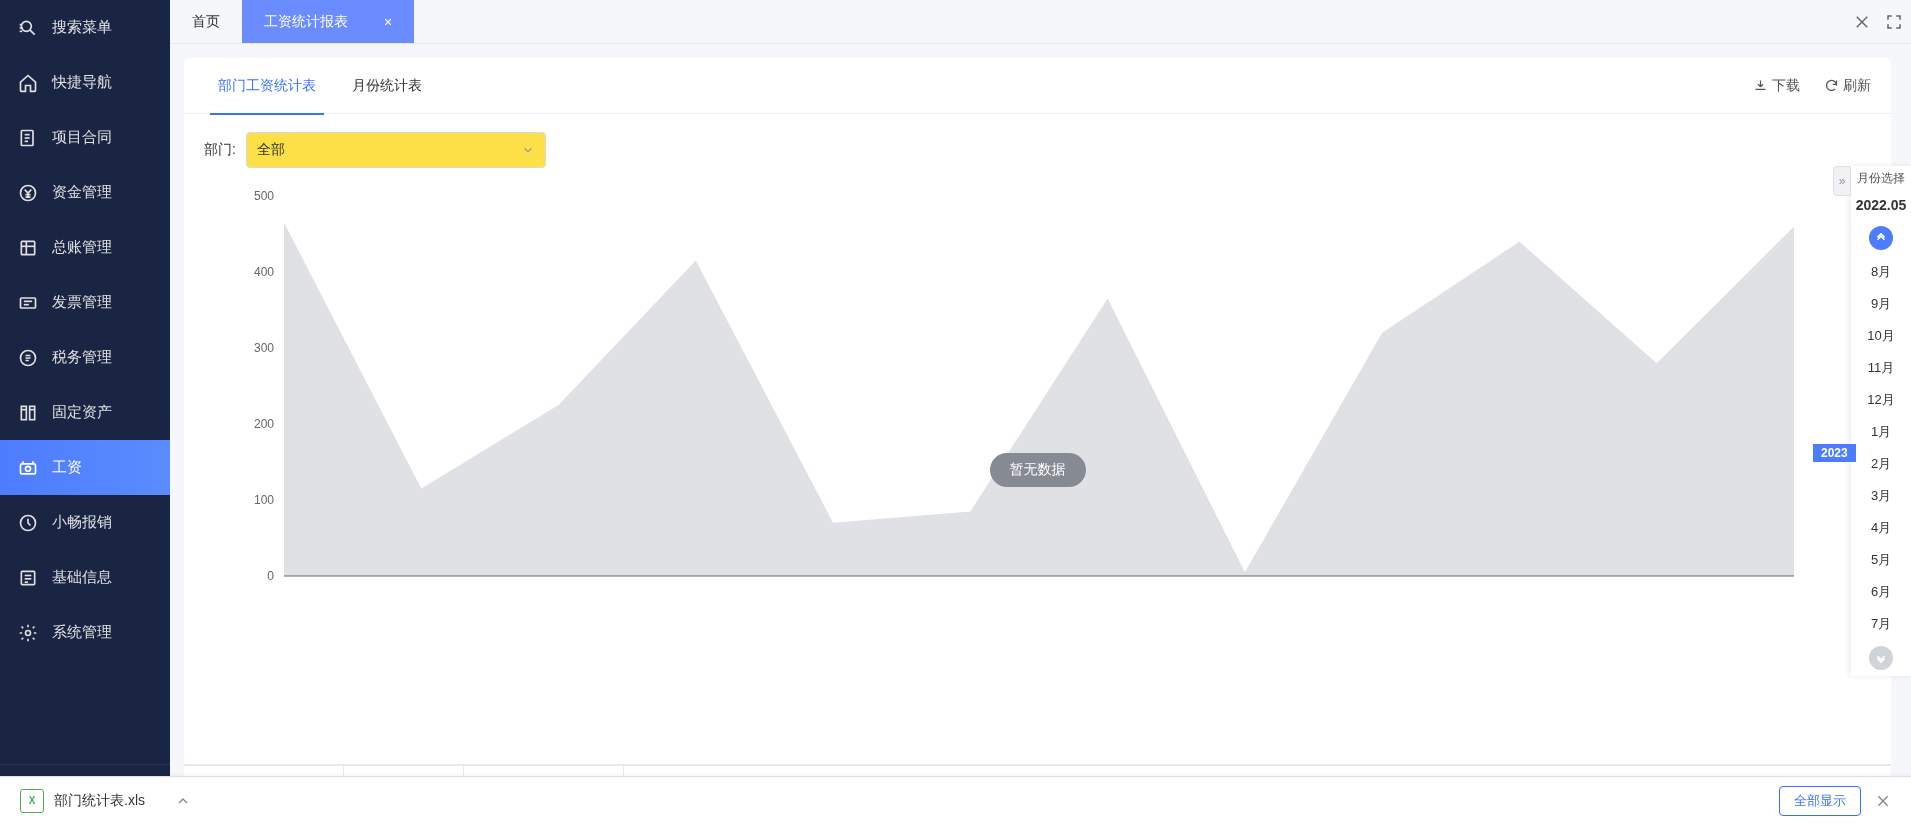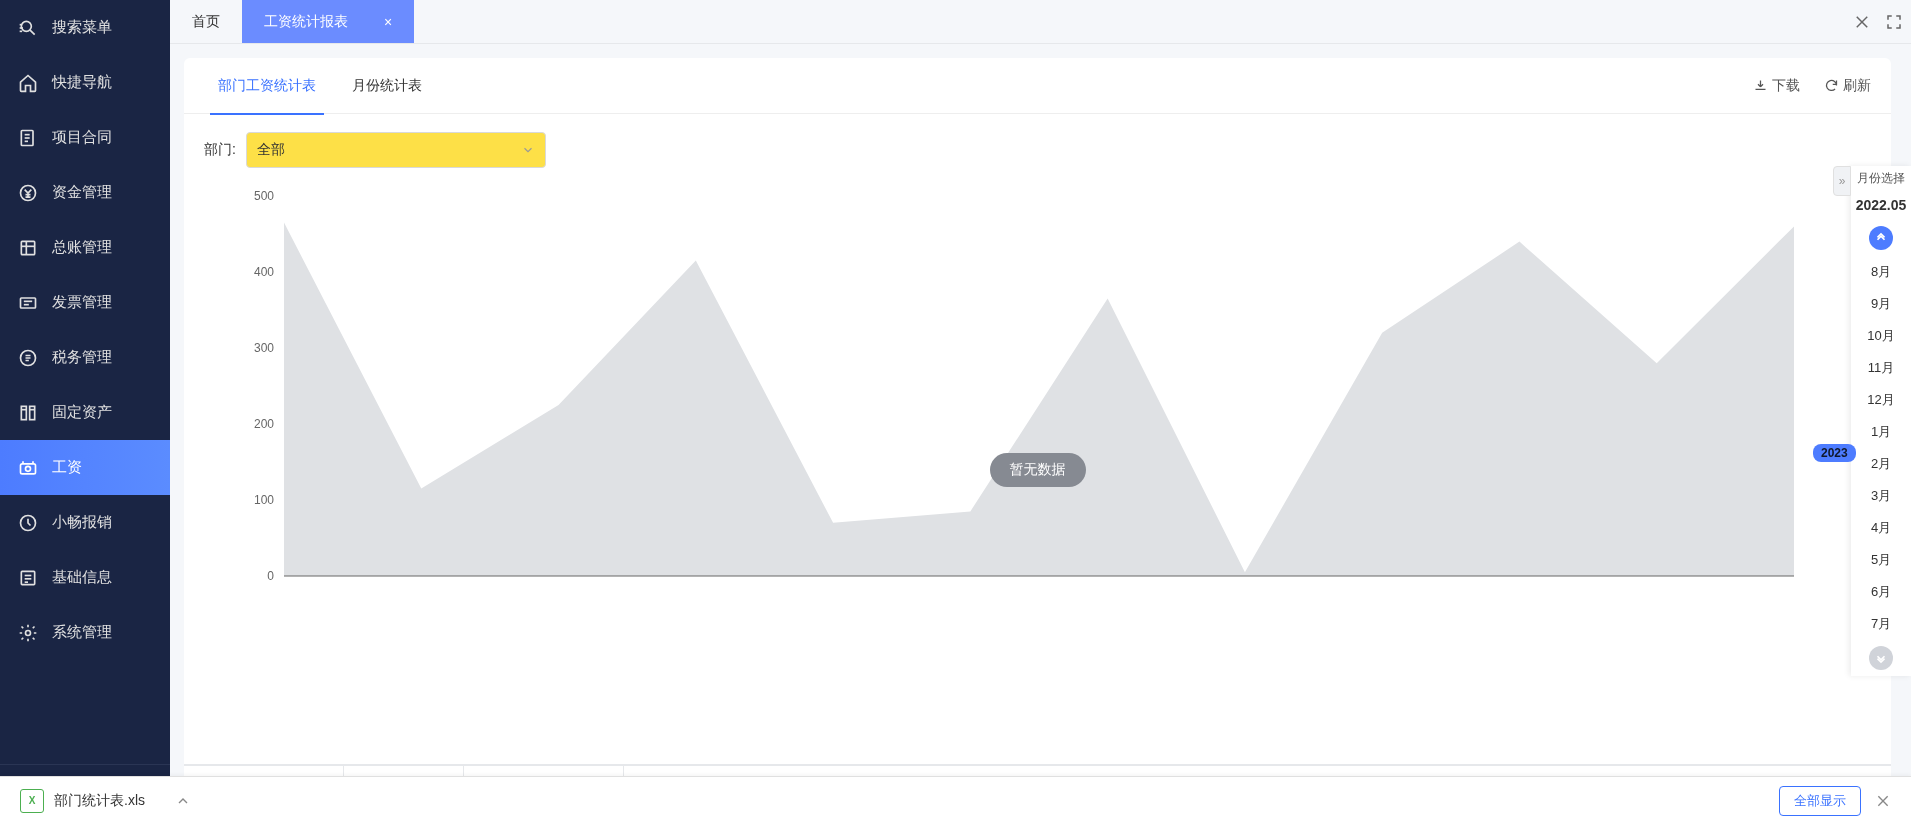--- a/index.html
+++ b/index.html
@@ -57,21 +57,21 @@
 .table-head .col.double { flex-direction: column; align-items: center; justify-content: flex-start; padding-top: 8px; }
 
 
 .month-panel { position: absolute; right: 0; top: 122px; width: 60px; background: #fff; box-shadow: -2px 0 6px rgba(0,0,0,.08); z-index: 5; }
 .month-title { height: 24px; font-size: 12px; color: #555; display: flex; align-items: center; justify-content: center; }
 .month-current { height: 30px; font-size: 14px; font-weight: bold; color: #333; display: flex; align-items: center; justify-content: center; }
 .month-arrow { width: 24px; height: 24px; border-radius: 50%; margin: 6px auto; display: flex; align-items: center; justify-content: center; cursor: pointer; }
 .month-arrow.up { background: #4d7cff; color: #fff; }
 .month-arrow.down { background: #d0d3d9; color: #fff; }
 .month-item { height: 32px; display: flex; align-items: center; justify-content: center; font-size: 13px; color: #333; cursor: pointer; }
-.year-badge { position: absolute; left: -38px; top: 278px; background: #4d7cff; color: #0f172a; font-size: 12px; font-weight: bold; padding: 2px 8px; border-radius: 8px; }
+.year-badge { position: absolute; left: -38px; top: 278px; background: #4d7cff; color: #ffffff; font-size: 12px; font-weight: bold; padding: 2px 8px; border-radius: 0; }
 .month-collapse { position: absolute; left: -18px; top: 0; width: 18px; height: 30px; background: #f0f2f5; border: 1px solid #e0e0e0; display: flex; align-items: center; justify-content: center; cursor: pointer; color: #999; font-size: 12px; border-radius: 4px 0 0 4px; }
 
 
 .sidebar { position: relative; }
 
 
 .download-bar { position: absolute; left: 0; right: 0; bottom: 0; height: 48px; background: #fff; border-top: 1px solid #e0e0e0; display: flex; align-items: center; justify-content: space-between; padding: 0 20px; box-shadow: 0 -1px 4px rgba(0,0,0,.05); z-index: 20; }
 .download-left { display: flex; align-items: center; gap: 10px; }
 .file-icon { width: 24px; height: 24px; border: 1px solid #4caf50; border-radius: 3px; display: flex; align-items: center; justify-content: center; color: #4caf50; font-size: 10px; font-weight: bold; }
 .chev-up-btn { width: 28px; height: 28px; display: flex; align-items: center; justify-content: center; color: #888; cursor: pointer; margin-left: 14px; }

